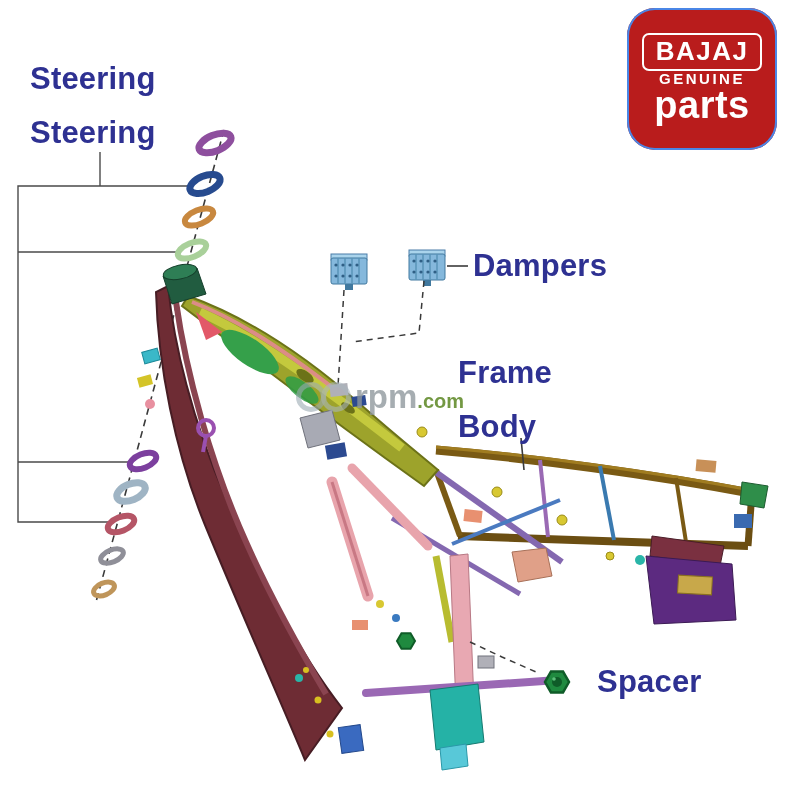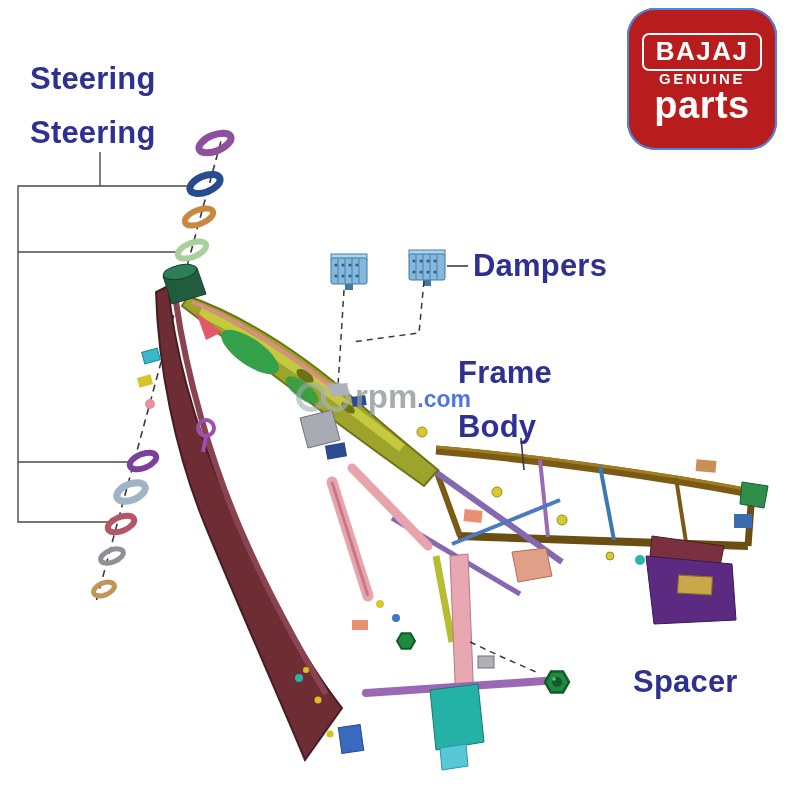--- a/index.html
+++ b/index.html
@@ -10,33 +10,33 @@
   }
   .illustration{position:absolute;left:0;top:0;width:800px;height:800px;z-index:1;}
   .label{
     position:absolute;z-index:6;color:#2e3192;
     font-size:31px;font-weight:600;letter-spacing:0.2px;
   }
   .label .line{display:block;line-height:54px;}
   .label-steering{left:30px;top:52px;}
   .label-dampers{left:473px;top:246px;line-height:40px;}
   .label-bodyframe{left:458px;top:346px;}
-  .label-spacer{left:597px;top:662px;line-height:40px;margin-left:36px;}
+  .label-spacer{left:597px;top:662px;line-height:40px;}
 
   .watermark{
     position:absolute;left:296px;top:380px;z-index:5;
     display:flex;align-items:center;opacity:0.78;
   }
   .wm-ring{
     width:20px;height:20px;border:5px solid #9aa8b2;border-radius:50%;
     display:inline-block;margin-right:1px;opacity:.75;
   }
   .wm-ring.second{margin-left:-6px;border-color:#aab6be;}
   .wm-bold{font-size:33px;font-weight:bold;color:#8e979c;line-height:1;margin-left:3px;}
-  .wm-light{font-size:23px;font-weight:bold;color:#1d4ed8;line-height:1;align-self:flex-end;margin-bottom:2px;}
+  .wm-light{font-size:20px;font-weight:bold;color:#4d7c0f;line-height:1;align-self:flex-end;margin-bottom:2px;}
 
   .logo{
     position:absolute;left:627px;top:8px;width:150px;height:142px;z-index:6;
     background:#b91c1c;border-radius:28px;
     display:flex;flex-direction:column;align-items:center;justify-content:center;
     color:#fff;box-shadow:inset 0 0 0 2px #4a86e6;
   }
   .logo-brand{
     font-size:26px;font-weight:bold;letter-spacing:1.5px;
     border:2.5px solid #ffffff;border-radius:7px;padding:1px 12px 2px 12px;

